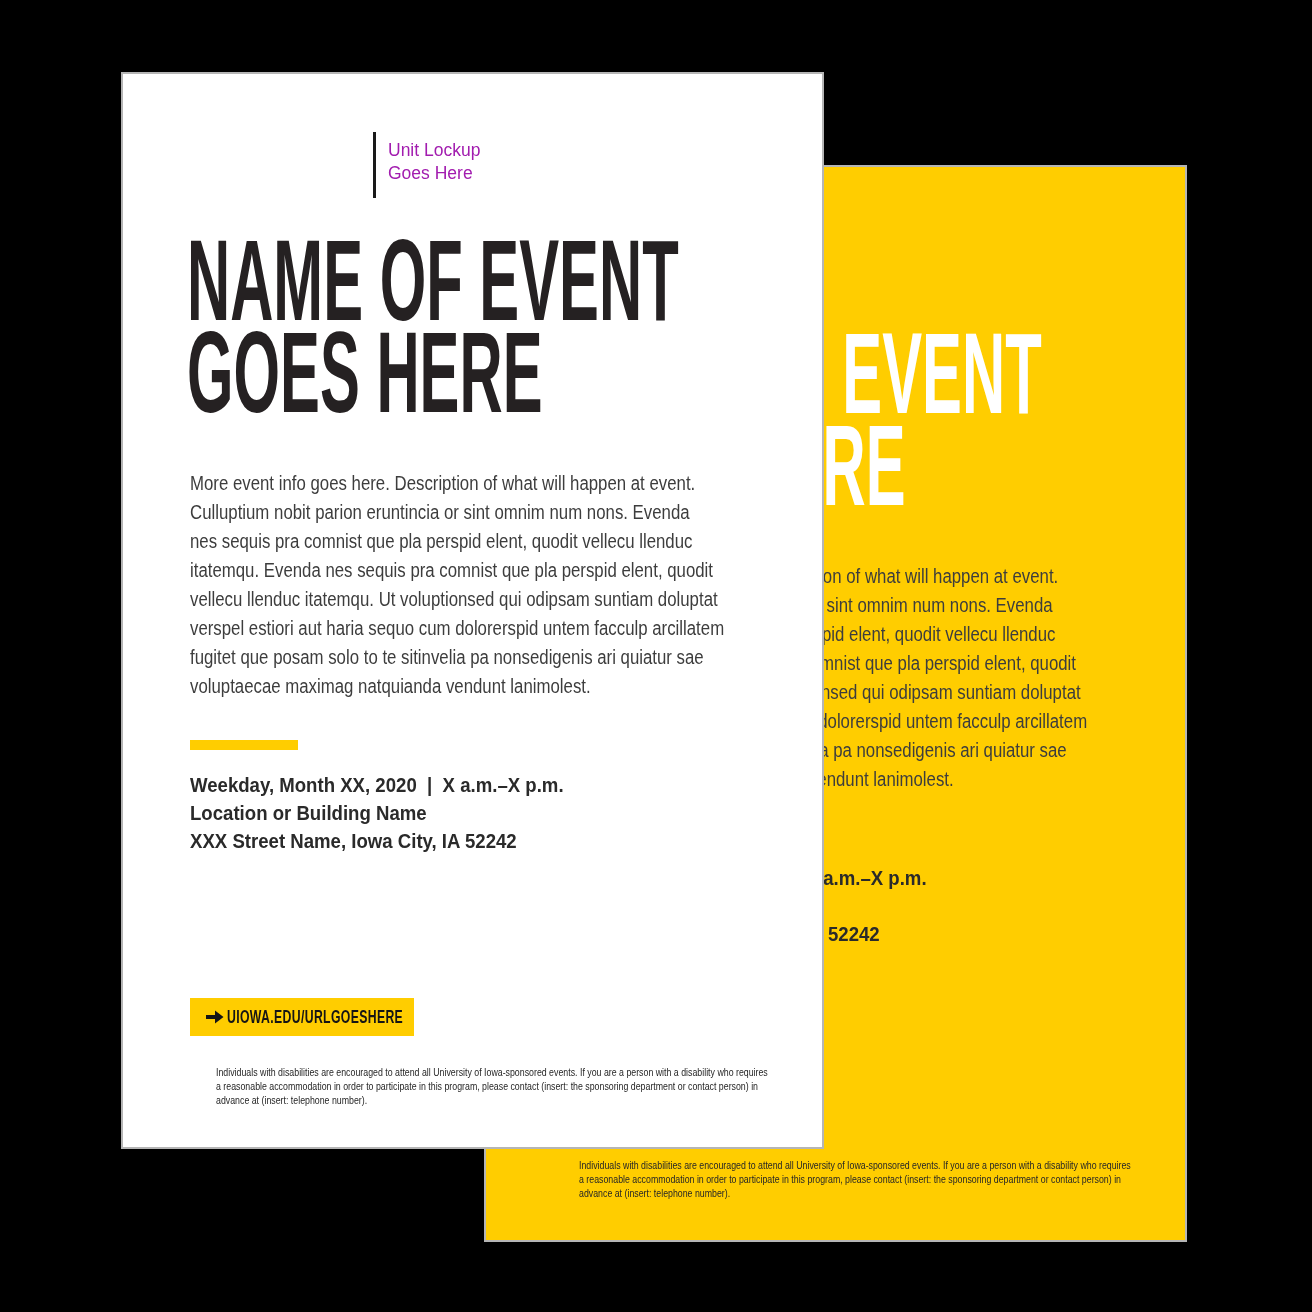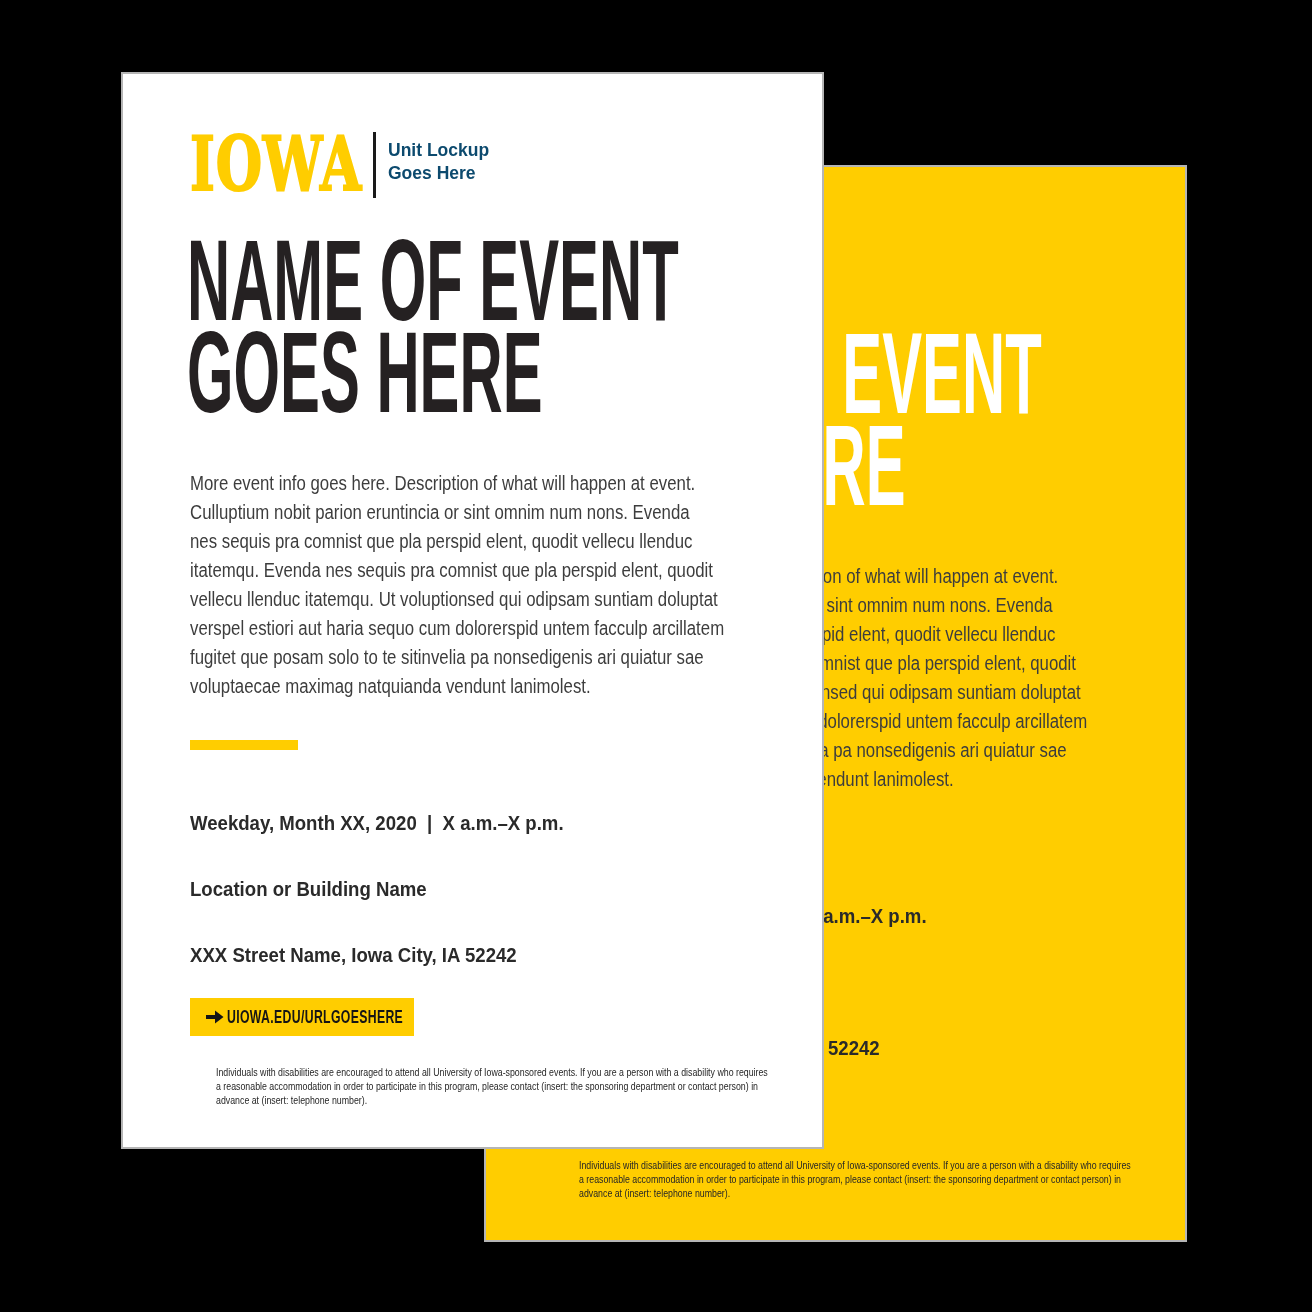--- a/index.html
+++ b/index.html
@@ -12,21 +12,21 @@
   .page *{position:absolute;}
 
   
   .lockup{left:67px;top:56px;height:68px;width:420px;}
   .iowa-logo{left:0;top:0;height:68px;}
   .iowa-logo-text{position:static;display:inline-block;font-family:"DejaVu Serif",serif;
       font-weight:bold;font-size:74px;line-height:68px;color:var(--gold,#FFCD00);
       -webkit-text-stroke:2px var(--gold,#FFCD00);transform:scaleX(.72);transform-origin:left center;
       letter-spacing:1px;white-space:pre;}
   .lockup-rule{left:183px;top:2px;width:3px;height:66px;background:#1a1a1a;}
-  .lockup-unit{left:198px;top:9px;font-size:17.5px;font-weight:bold;line-height:23px;color:#0c4a6e;}
+  .lockup-unit{left:198px;top:9px;font-size:17.5px;font-weight:normal;line-height:23px;color:#a21caf;}
   .lockup-unit div{position:static;}
 
   
   .heading{left:64px;top:160px;margin:0;font-weight:bold;width:630px;}
   .hl{position:static;display:block;height:92px;}
   .cond-h{position:static;display:inline-block;font-size:115px;line-height:92px;font-weight:bold;
       color:var(--ink,#252122);transform:scaleX(.52);transform-origin:left center;white-space:pre;}
   .page--gold .cond-h{color:#fff;}
 
   
@@ -34,21 +34,21 @@
   .bl{position:static;display:block;height:29px;}
   .cond-b{position:static;display:inline-block;font-size:20px;line-height:29px;color:var(--body-text,#3d3d3d);
       transform:scaleX(.84);transform-origin:left center;white-space:pre;}
 
   
   .divider{left:67px;top:666px;width:108px;height:10px;background:var(--gold,#FFCD00);}
   .page--gold .divider{background:#fff;}
 
   
   .details{left:67px;top:697px;width:620px;}
-  .dl{position:static;display:block;height:28px;margin-top:38px;}
+  .dl{position:static;display:block;height:28px;}
   .cond-d{position:static;display:inline-block;font-size:20px;font-weight:bold;line-height:28px;
       color:#2a2a2a;transform:scaleX(.93);transform-origin:left center;white-space:pre;}
 
   
   .cta{left:67px;top:924px;width:224px;height:38px;background:var(--gold,#FFCD00);
       display:flex;align-items:center;padding-left:16px;gap:3px;box-sizing:border-box;
       text-decoration:none;cursor:pointer;}
   .cta-arrow{position:static;flex:0 0 auto;display:block;}
   .cta-label{position:static;display:inline-block;font-size:17.5px;font-weight:bold;color:#151515;
       transform:scaleX(.7);transform-origin:left center;white-space:pre;letter-spacing:.5px;}
@@ -97,23 +97,20 @@
 
   <footer class="disclaimer">
     <span class="xl"><span class="cond-x">Individuals with disabilities are encouraged to attend all University of Iowa-sponsored events. If you are a person with a disability who requires</span></span>
     <span class="xl"><span class="cond-x">a reasonable accommodation in order to participate in this program, please contact (insert: the sponsoring department or contact person) in</span></span>
     <span class="xl"><span class="cond-x">advance at (insert: telephone number).</span></span>
   </footer>
 </article>
 
 <article class="page page--white">
   <header class="lockup">
-    <div class="iowa-logo">
-      <span class="iowa-logo-text">IOWA</span>
-    </div>
     <div class="lockup-rule"></div>
     <div class="lockup-unit">
       <div>Unit Lockup</div>
       <div>Goes Here</div>
     </div>
   </header>
 
   <h1 class="heading">
     <span class="hl"><span class="cond-h">NAME OF EVENT</span></span>
     <span class="hl"><span class="cond-h">GOES HERE</span></span>

